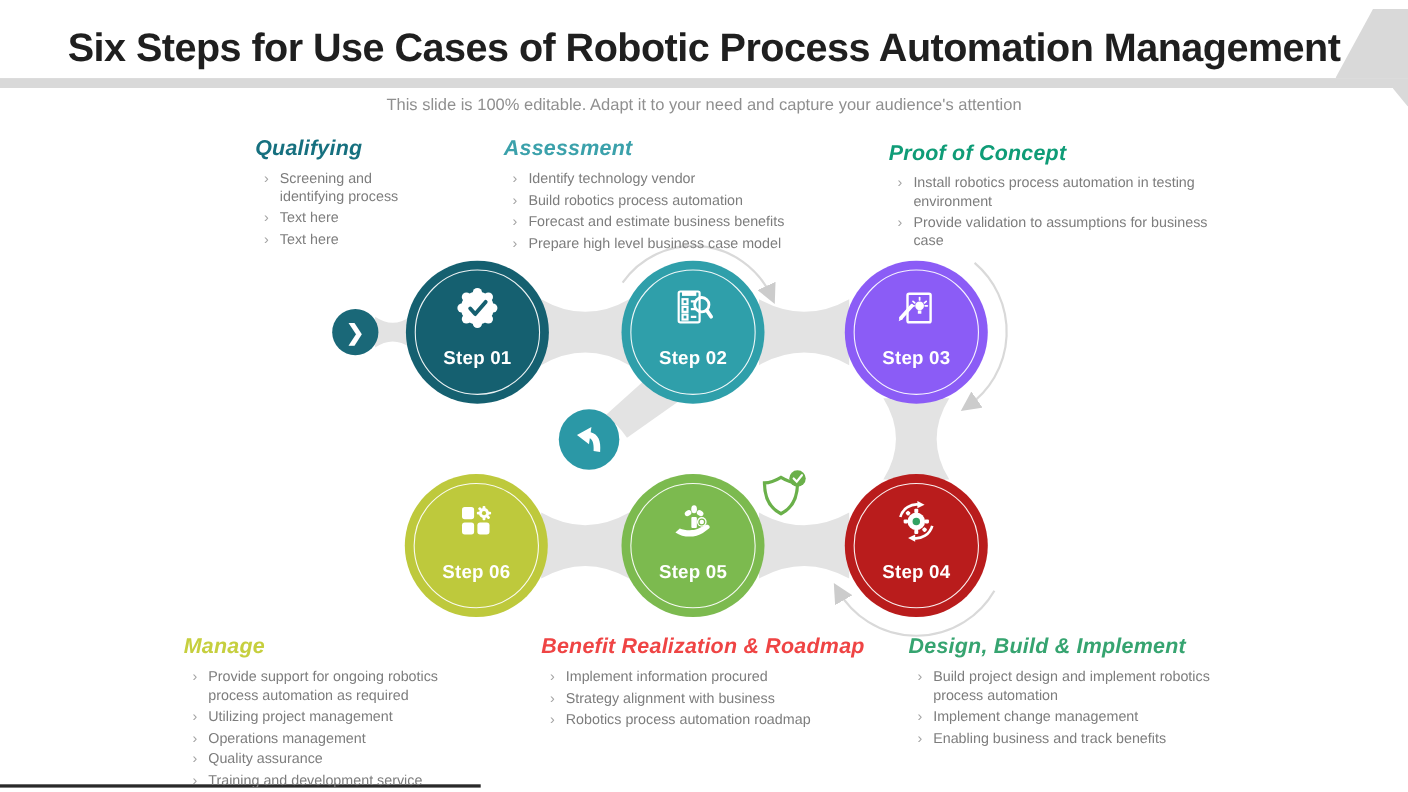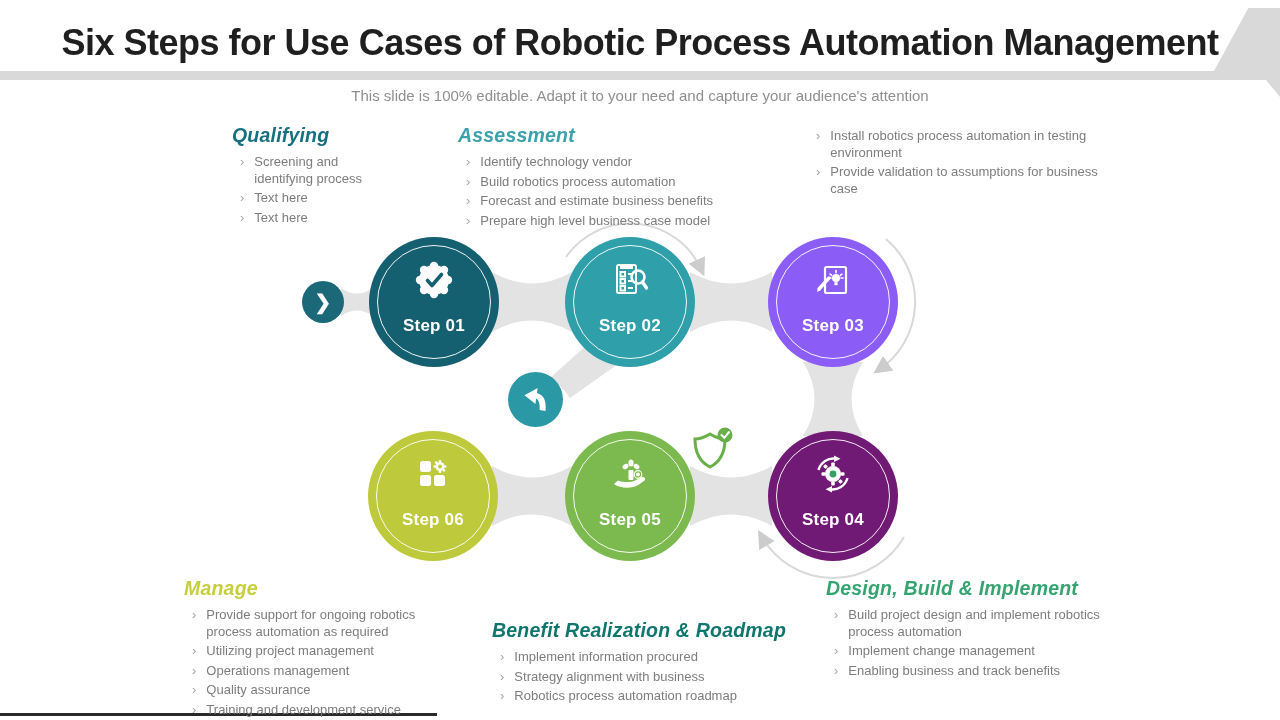--- a/index.html
+++ b/index.html
@@ -187,21 +187,21 @@
       <ellipse cx="1" cy="-11" rx="2.6" ry="3.6"></ellipse>
       <ellipse cx="-4.5" cy="-7.5" rx="3.2" ry="2.4" transform="rotate(-35 -4.5 -7.5)"></ellipse>
       <ellipse cx="6.5" cy="-7.5" rx="3.2" ry="2.4" transform="rotate(35 6.5 -7.5)"></ellipse>
       <circle cx="8" cy="0.5" r="4.4"></circle>
     </g>
     <circle cx="8" cy="0.5" r="2.6" fill="none" stroke-width="1.2" style="stroke: rgb(124, 186, 79);"></circle>
   </svg>
   <span class="lbl">Step 05</span>
 </div>
 
-<div class="step-circle" style="left: 768px; top: 431px; background-color: #701a75;">
+<div class="step-circle" style="left: 768px; top: 431px; background-color: #b91c1c;">
   <svg class="icn" viewBox="-23 -23 46 46">
     <g fill="#ffffff">
       <circle r="8"></circle>
       <rect x="-1.8" y="-11.5" width="3.6" height="4" rx="1"></rect>
       <rect x="-1.8" y="7.5" width="3.6" height="4" rx="1"></rect>
       <rect x="-11.5" y="-1.8" width="4" height="3.6" rx="1"></rect>
       <rect x="7.5" y="-1.8" width="4" height="3.6" rx="1"></rect>
       <rect x="-9.3" y="-9.3" width="3.6" height="3.6" rx="1" transform="rotate(45 -7.5 -7.5)"></rect>
       <rect x="5.7" y="5.7" width="3.6" height="3.6" rx="1" transform="rotate(45 7.5 7.5)"></rect>
     </g>
@@ -262,33 +262,34 @@
         <span>Forecast and estimate business benefits</span>
       </li>
     <li>
         <span class="b">›</span>
         <span>Prepare high level business case model</span>
       </li>
   </ul>
 </div>
 
 <div class="block" style="left:808px;top:128px;width:290px;">
+  <h3 style="color: rgb(15, 156, 119);">Proof of Concept</h3>
   <ul>
     <li>
         <span class="b">›</span>
         <span>Install robotics process automation in testing environment</span>
       </li>
     <li>
         <span class="b">›</span>
         <span>Provide validation to assumptions for business case</span>
       </li>
   </ul>
 </div>
 
-<div class="block" style="left:184px;top:577px;width:250px;">
+<div class="block" style="left:167px;top:577px;width:250px;">
   <h3 style="color: rgb(198, 207, 62);">Manage</h3>
   <ul>
     <li>
         <span class="b">›</span>
         <span>Provide support for ongoing robotics process automation as required</span>
       </li>
     <li>
         <span class="b">›</span>
         <span>Utilizing project management</span>
       </li>
@@ -301,21 +302,21 @@
         <span>Quality assurance</span>
       </li>
     <li>
         <span class="b">›</span>
         <span>Training and development service</span>
       </li>
   </ul>
 </div>
 
 <div class="block" style="left:492px;top:577px;width:300px;">
-  <h3 style="color: #0f766e; margin-top: 42px;">Benefit Realization &amp; Roadmap</h3>
+  <h3 style="color: #ef4444;">Benefit Realization &amp; Roadmap</h3>
   <ul style="width:240px;">
     <li>
         <span class="b">›</span>
         <span>Implement information procured</span>
       </li>
     <li>
         <span class="b">›</span>
         <span>Strategy alignment with business</span>
       </li>
     <li>

